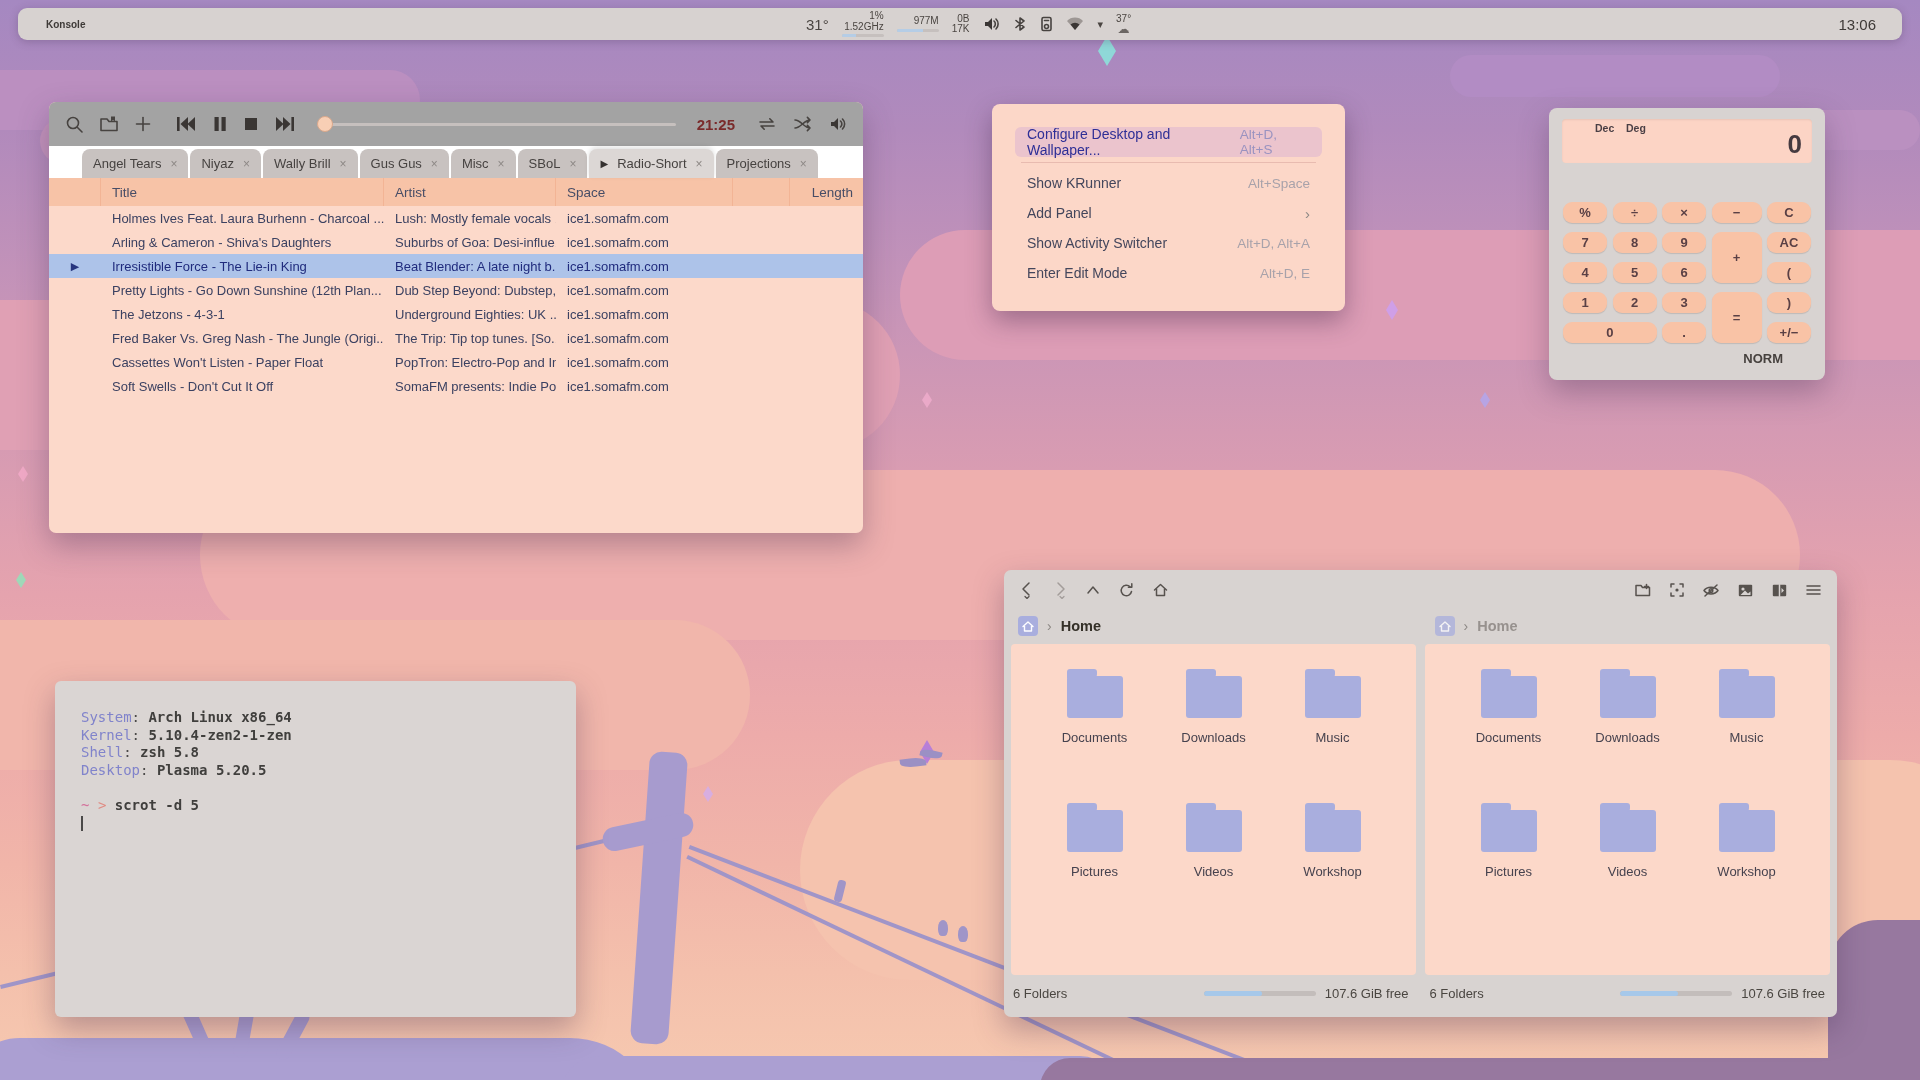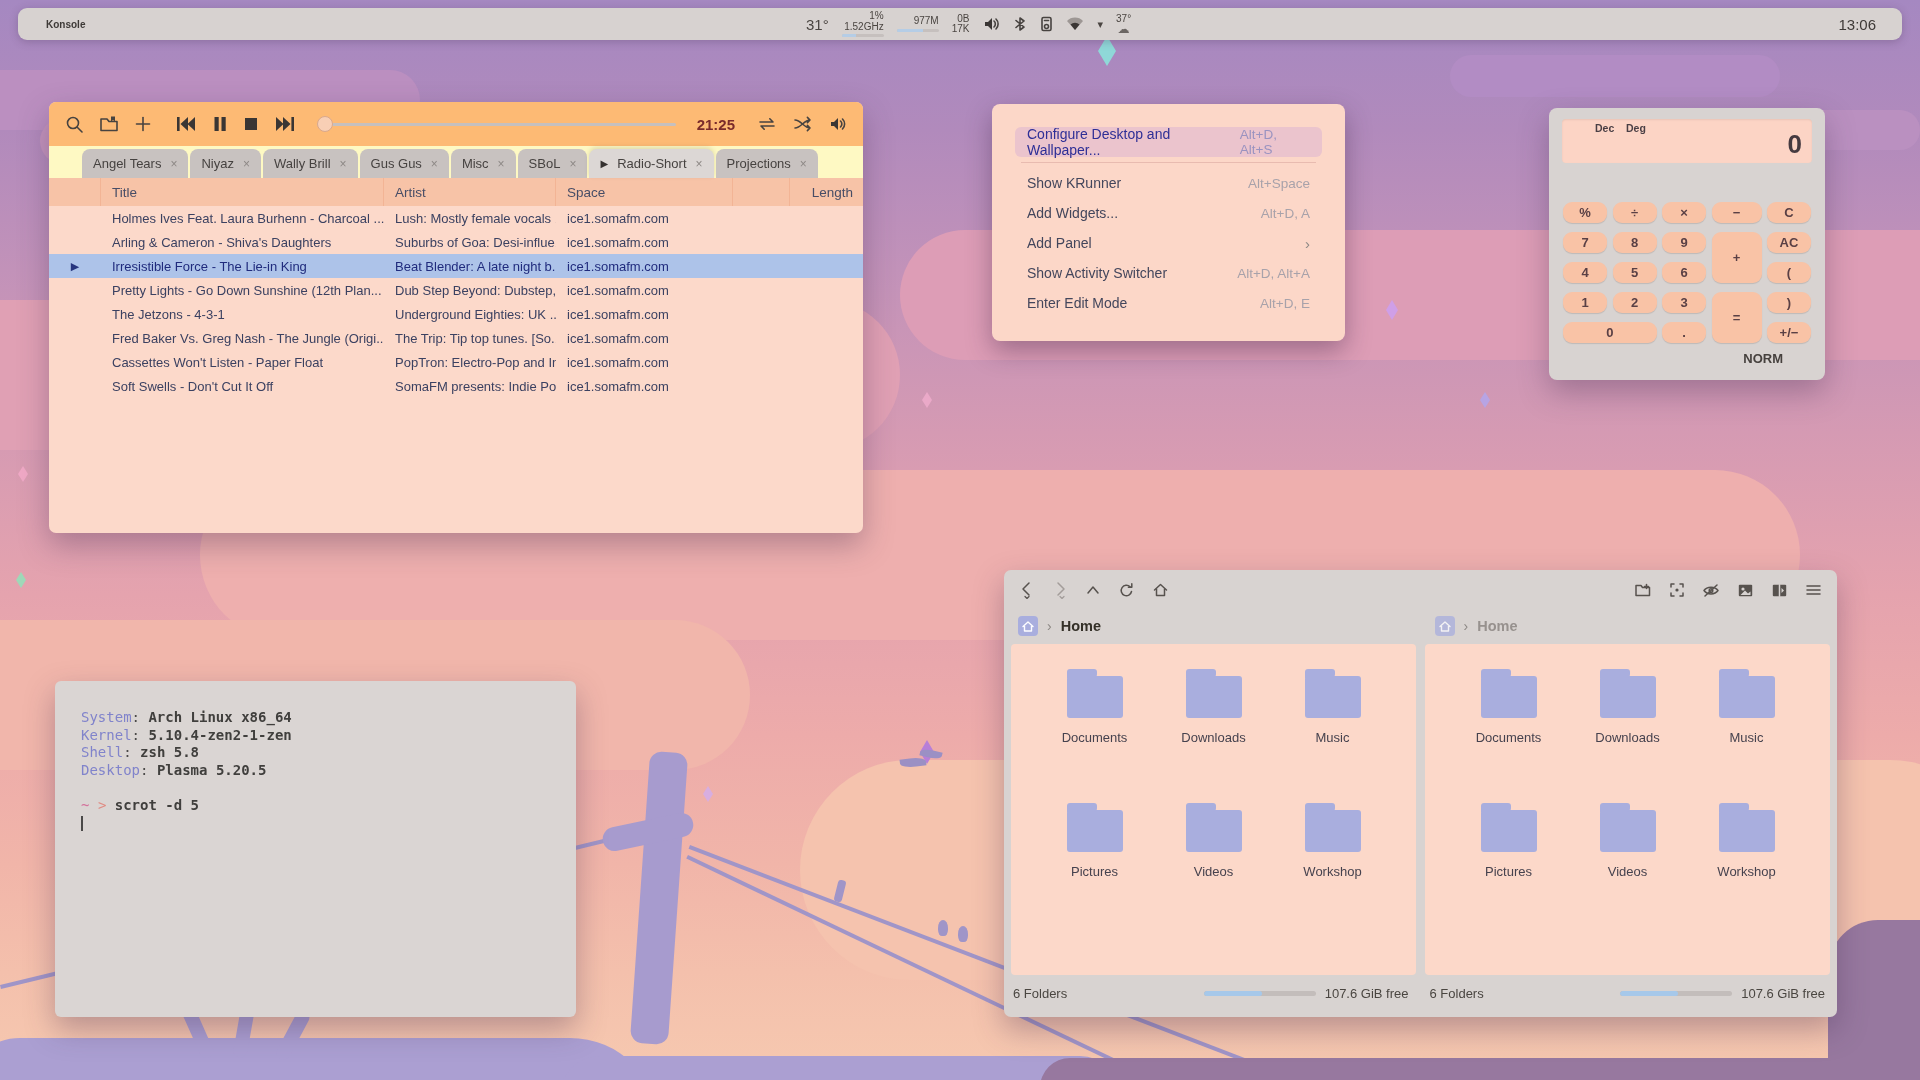--- a/index.html
+++ b/index.html
@@ -21,28 +21,28 @@
   .mini-bar { width:42px; height:3px; background:#c6c0be; border-radius:2px; margin-top:2px; overflow:hidden; }
   .mini-fill { height:100%; background:#b5cde6; }
   .tray-ico { display:flex; align-items:center; }
   .caret { font-size:11px; color:#4a4541; }
   .weather { display:flex; flex-direction:column; align-items:center; font-size:10px; line-height:10px; color:#4a4541; }
   .weather .wc { font-size:12px; line-height:11px; color:#6b6663; }
   .panel-clock { position:absolute; right:26px; font-size:15px; color:#3e3a37; }
 
   
   .music { position:absolute; left:49px; top:102px; width:814px; height:431px; border-radius:7px; background:#fcd9ca; box-shadow:0 12px 30px rgba(70,45,80,.35); overflow:hidden; }
-  .m-toolbar { height:44px; background:#fdba74; display:flex; align-items:center; padding:0 16px; gap:15px; }
+  .m-toolbar { height:44px; background:#a3a3a3; display:flex; align-items:center; padding:0 16px; gap:15px; }
   .m-toolbar svg { display:block; }
   .m-btn { background:none; border:none; cursor:pointer; display:flex; align-items:center; padding:0; }
   .m-slider { flex:1; position:relative; height:16px; margin:0 6px; }
   .m-track { position:absolute; left:0; right:0; top:7px; height:3px; background:#c6c0be; border-radius:2px; }
   .m-handle { position:absolute; left:0; top:0; width:16px; height:16px; border-radius:50%; background:#f8cfb5; border:1px solid #d9a88c; }
   .m-time { font-size:15px; font-weight:bold; color:#7a2b2b; }
-  .m-tabs { height:32px; background:#fef9c3; display:flex; align-items:flex-end; padding-left:33px; }
+  .m-tabs { height:32px; background:#ffffff; display:flex; align-items:flex-end; padding-left:33px; }
   .m-tab { height:29px; display:flex; align-items:center; gap:9px; padding:0 11px; margin-right:2px; background:#c8c2c0; border-radius:8px 8px 0 0; font-size:13px; color:#464240; white-space:nowrap; cursor:pointer; }
   .m-tab .x { color:#8d8885; font-size:12px; }
   .m-tab.active { background:#dcd7d5; box-shadow:0 -2px 5px rgba(0,0,0,.12); }
   .m-tab.active .play { font-size:10px; color:#353130; }
   .m-head { height:28px; background:#f7c3a7; display:flex; align-items:center; font-size:13.5px; color:#474d66; }
   .m-head > div { padding-left:11px; border-right:1px solid #f2b495; height:100%; display:flex; align-items:center; }
   .col-lead { width:52px; } .col-title { width:283px; } .col-artist { width:172px; } .col-album { width:177px; } .col-blank { width:57px; }
   .col-length { flex:1; justify-content:flex-end; padding-right:10px; border-right:none!important; }
   .m-row { height:24px; display:flex; align-items:center; font-size:13px; color:#3b4161; cursor:pointer; }
   .m-row > div { padding-left:11px; overflow:hidden; white-space:nowrap; }
@@ -379,24 +379,20 @@
 
 <div class="cmenu">
   <div class="cm-item hl">
     <span>Configure Desktop and Wallpaper...</span>
       <span class="sc">Alt+D, Alt+S</span>
   </div>
   <div class="cm-sep"></div>
   <div class="cm-item">
     <span>Show KRunner</span>
       <span class="sc">Alt+Space</span>
-  </div>
-  <div class="cm-item">
-    <span>Add Widgets...</span>
-      <span class="sc">Alt+D, A</span>
   </div>
   <div class="cm-item">
     <span>Add Panel</span>
       <span class="arrow">›</span>
   </div>
   <div class="cm-item">
     <span>Show Activity Switcher</span>
       <span class="sc">Alt+D, Alt+A</span>
   </div>
   <div class="cm-item">

